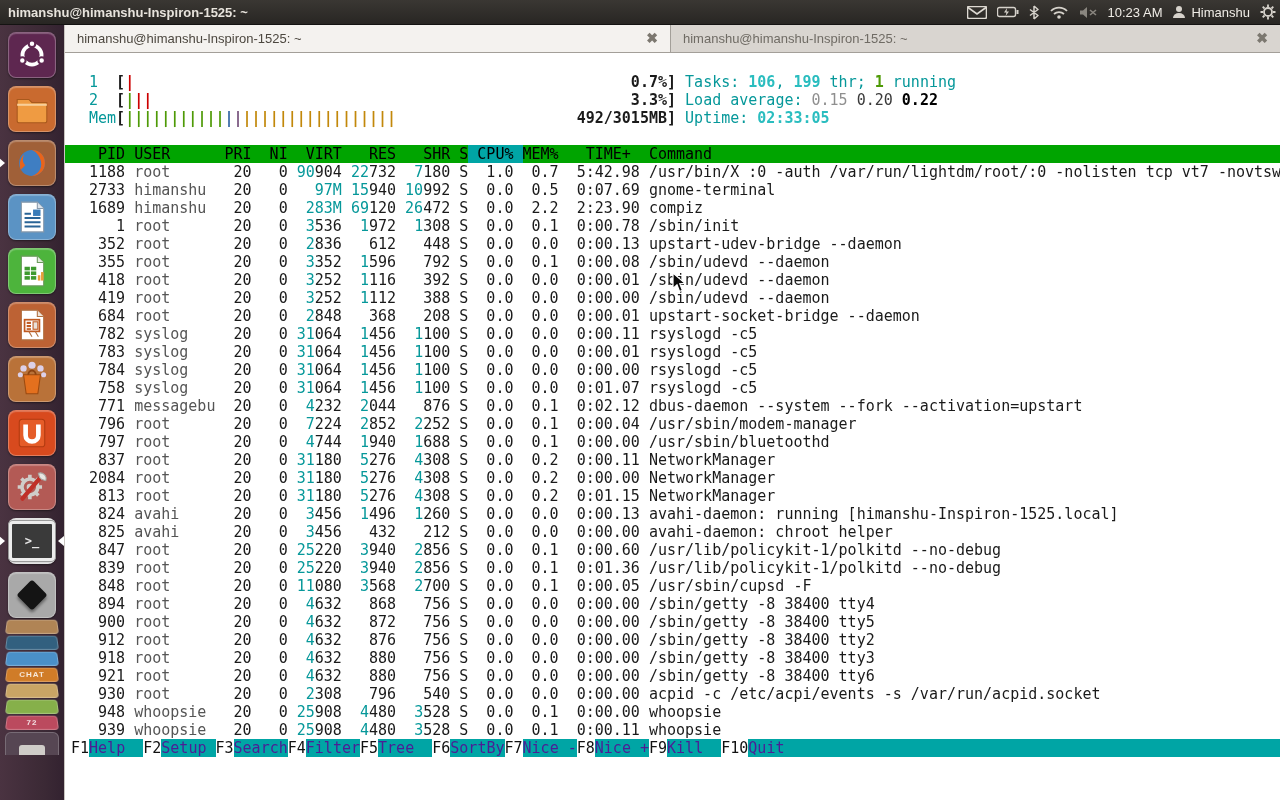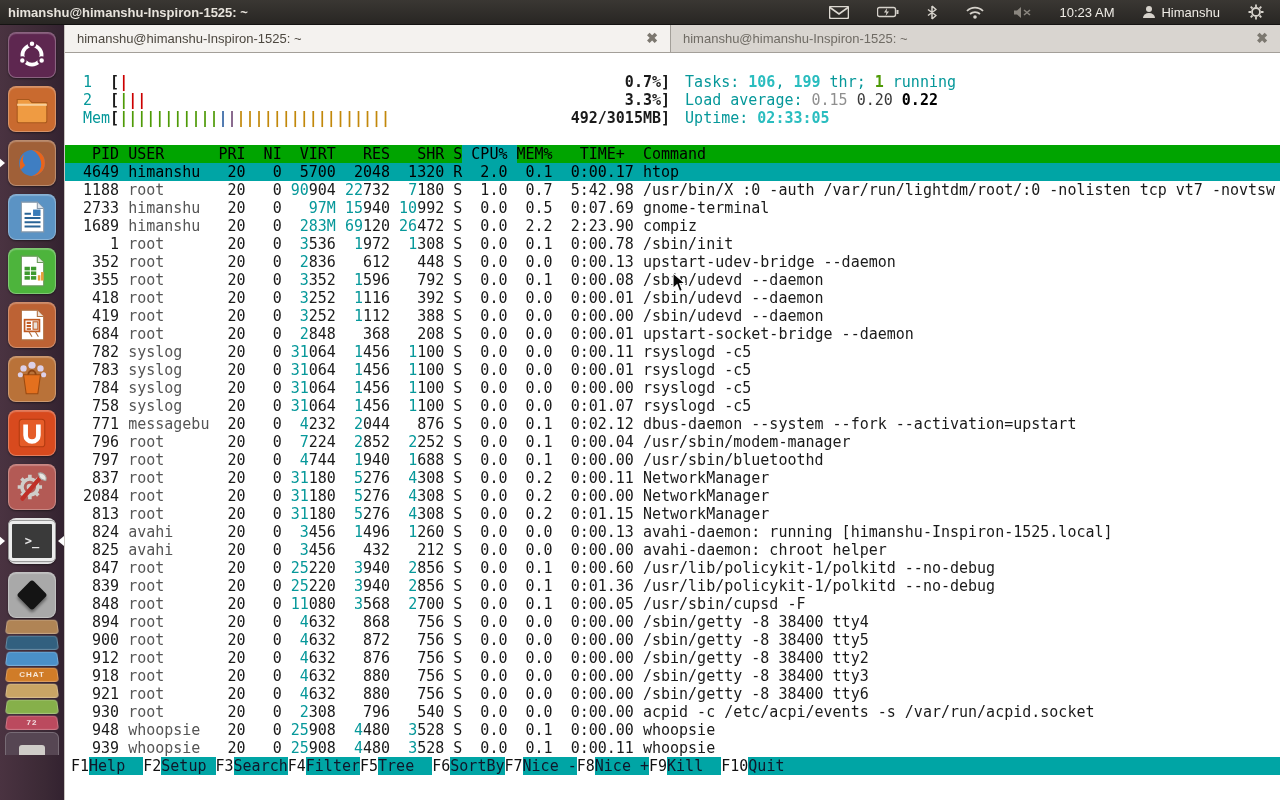--- a/index.html
+++ b/index.html
@@ -4,21 +4,21 @@
 <style>
   html,body{margin:0;padding:0}
   body{width:1280px;height:800px;overflow:hidden;background:#3a2834;font-family:"Liberation Sans",sans-serif}
   #screen{position:relative;width:1280px;height:800px;overflow:hidden}
 
   
   .panel{position:absolute;top:0;left:0;width:1280px;height:24px;
     background:linear-gradient(#3a3733,#282623);border-bottom:1px solid #141312;
     display:flex;align-items:center;color:#e7e3dc;z-index:50}
   .panel-title{font-weight:bold;font-size:13px;padding-left:8px;flex:1;white-space:nowrap}
-  .tray{display:flex;gap:28px;padding-right:16px}
+  .tray{display:flex;gap:10px;padding-right:4px}
   .tray svg{display:block}
   .tray-time{font-size:13px;color:#efece6}
   .tray-user{font-size:13px;color:#efece6}
   .tray-item{display:flex;align-items:center;gap:5px;cursor:default}
 
   
   .launcher{position:absolute;top:24px;left:0;width:64px;height:776px;
     background:linear-gradient(90deg,#4a3341 0%,#3b2935 70%,#332230 100%);z-index:40}
   .tile{position:relative;width:48px;height:46px;margin:8px auto 0 auto;border-radius:8px;
     border:1px solid rgba(255,255,255,.28);box-shadow:inset 0 1px 1px rgba(255,255,255,.25),0 1px 2px rgba(0,0,0,.45);
@@ -41,30 +41,30 @@
     border-left:1px solid #c9c5c0;box-sizing:border-box;z-index:10}
   .tabbar{height:28px;background:#c3bfba;display:flex;border-bottom:1px solid #a39f99}
   .tab{display:flex;align-items:center;padding:0 12px;font-size:13px;box-sizing:border-box;cursor:default}
   .tab.active{background:#f4f2ef;color:#4c473f;flex:0 0 606px;border-right:1px solid #a39f99}
   .tab.inactive{background:#d9d5d0;color:#6f6b64;flex:1}
   .tab .close{margin-left:auto;color:#7c7870;font-size:14px;font-weight:bold;cursor:pointer}
 
   .term{position:relative;width:100%;height:748px;background:#ffffff;
     font-family:"DejaVu Sans Mono",monospace;font-size:15px;line-height:18px;
     padding-top:20px;box-sizing:border-box;overflow:hidden;color:#1a1a1a}
-  .ln{height:18px;white-space:pre;padding-left:18px}
+  .ln{height:18px;white-space:pre;padding-left:24px}
   .ln.hdr{background:#00a400;color:#000}
   .ln.sel{background:#00a5a5;color:#000}
   .sortbg{background:#00a5a5}
   .hright{position:absolute;top:20px;left:calc(6px + 68ch);white-space:pre}
   .hright .ln{padding-left:0}
   .fnrow{display:flex;height:18px;white-space:pre}
   .fnrow span{white-space:pre}
   .fnk{color:#111}
-  .fnl{background:#00a5a5;color:#0f172a}
+  .fnl{background:#00a5a5;color:#4c1d95}
   .fnfill{flex:1;background:#00a5a5}
 
   
   .cursor{position:absolute;left:672px;top:272px;z-index:99;pointer-events:none}
 </style>
 </head>
 <body>
 
 <div id="screen">
 
@@ -250,21 +250,20 @@
           <span>himanshu@himanshu-Inspiron-1525: ~</span>
           <span class="close">✖</span>
         </div>
       </div>
     <div class="term">
         <div class="ln"><span style="color:#06989a">1  </span><span style="color:#1a1a1a;font-weight:bold">[</span><span style="color:#cc0000;font-weight:bold">|</span>                                                       <span style="color:#1a1a1a;font-weight:bold">0.7%</span><span style="color:#1a1a1a;font-weight:bold">]</span></div>
         <div class="ln"><span style="color:#06989a">2  </span><span style="color:#1a1a1a;font-weight:bold">[</span><span style="color:#4e9a06;font-weight:bold">|</span><span style="color:#cc0000;font-weight:bold">|</span><span style="color:#cc0000;font-weight:bold">|</span>                                                     <span style="color:#1a1a1a;font-weight:bold">3.3%</span><span style="color:#1a1a1a;font-weight:bold">]</span></div>
         <div class="ln"><span style="color:#06989a">Mem</span><span style="color:#1a1a1a;font-weight:bold">[</span><span style="color:#4e9a06;font-weight:bold">|</span><span style="color:#4e9a06;font-weight:bold">|</span><span style="color:#4e9a06;font-weight:bold">|</span><span style="color:#4e9a06;font-weight:bold">|</span><span style="color:#4e9a06;font-weight:bold">|</span><span style="color:#4e9a06;font-weight:bold">|</span><span style="color:#4e9a06;font-weight:bold">|</span><span style="color:#4e9a06;font-weight:bold">|</span><span style="color:#4e9a06;font-weight:bold">|</span><span style="color:#4e9a06;font-weight:bold">|</span><span style="color:#4e9a06;font-weight:bold">|</span><span style="color:#3465a4;font-weight:bold">|</span><span style="color:#75507b;font-weight:bold">|</span><span style="color:#c2880a;font-weight:bold">|</span><span style="color:#c2880a;font-weight:bold">|</span><span style="color:#c2880a;font-weight:bold">|</span><span style="color:#c2880a;font-weight:bold">|</span><span style="color:#c2880a;font-weight:bold">|</span><span style="color:#c2880a;font-weight:bold">|</span><span style="color:#c2880a;font-weight:bold">|</span><span style="color:#c2880a;font-weight:bold">|</span><span style="color:#c2880a;font-weight:bold">|</span><span style="color:#c2880a;font-weight:bold">|</span><span style="color:#c2880a;font-weight:bold">|</span><span style="color:#c2880a;font-weight:bold">|</span><span style="color:#c2880a;font-weight:bold">|</span><span style="color:#c2880a;font-weight:bold">|</span><span style="color:#c2880a;font-weight:bold">|</span><span style="color:#c2880a;font-weight:bold">|</span><span style="color:#c2880a;font-weight:bold">|</span>                    <span style="color:#1a1a1a;font-weight:bold">492/3015MB</span><span style="color:#1a1a1a;font-weight:bold">]</span></div>
         <div class="ln"></div>
         <div class="ln hdr"><span style="color:#000"> PID </span><span style="color:#000">USER      </span><span style="color:#000">PRI </span><span style="color:#000"> NI </span><span style="color:#000"> VIRT </span><span style="color:#000">  RES </span><span style="color:#000">  SHR </span><span style="color:#000">S</span><span class="sortbg"><span style="color:#000"> CPU% </span></span><span style="color:#000">MEM% </span><span style="color:#000">  TIME+  </span><span style="color:#000">Command</span></div>
-        <div class="ln sel"><span style="color:#000">4649 </span><span style="color:#000">himanshu  </span><span style="color:#000"> 20 </span><span style="color:#000">  0 </span> 5700  2048  1320 <span style="color:#000">R </span><span style="color:#000"> 2.0 </span><span style="color:#000"> 0.1 </span><span style="color:#000"> 0:00.17 </span><span style="color:#000">htop</span></div>
         <div class="ln"><span style="color:#1a1a1a">1188 </span><span style="color:#555555">root      </span><span style="color:#1a1a1a"> 20 </span><span style="color:#1a1a1a">  0 </span><span style="color:#06989a">90</span><span style="color:#1a1a1a">904</span> <span style="color:#06989a">22</span><span style="color:#1a1a1a">732</span>  <span style="color:#06989a">7</span><span style="color:#1a1a1a">180</span> <span style="color:#1a1a1a">S </span><span style="color:#1a1a1a"> 1.0 </span><span style="color:#1a1a1a"> 0.7 </span><span style="color:#1a1a1a"> 5:42.98 </span><span style="color:#1a1a1a">/usr/bin/X :0 -auth /var/run/lightdm/root/:0 -nolisten tcp vt7 -novtsw</span></div>
         <div class="ln"><span style="color:#1a1a1a">2733 </span><span style="color:#555555">himanshu  </span><span style="color:#1a1a1a"> 20 </span><span style="color:#1a1a1a">  0 </span>  <span style="color:#06989a">97M</span> <span style="color:#06989a">15</span><span style="color:#1a1a1a">940</span> <span style="color:#06989a">10</span><span style="color:#1a1a1a">992</span> <span style="color:#1a1a1a">S </span><span style="color:#1a1a1a"> 0.0 </span><span style="color:#1a1a1a"> 0.5 </span><span style="color:#1a1a1a"> 0:07.69 </span><span style="color:#1a1a1a">gnome-terminal</span></div>
         <div class="ln"><span style="color:#1a1a1a">1689 </span><span style="color:#555555">himanshu  </span><span style="color:#1a1a1a"> 20 </span><span style="color:#1a1a1a">  0 </span> <span style="color:#06989a">283M</span> <span style="color:#06989a">69</span><span style="color:#1a1a1a">120</span> <span style="color:#06989a">26</span><span style="color:#1a1a1a">472</span> <span style="color:#1a1a1a">S </span><span style="color:#1a1a1a"> 0.0 </span><span style="color:#1a1a1a"> 2.2 </span><span style="color:#1a1a1a"> 2:23.90 </span><span style="color:#1a1a1a">compiz</span></div>
         <div class="ln"><span style="color:#1a1a1a">   1 </span><span style="color:#555555">root      </span><span style="color:#1a1a1a"> 20 </span><span style="color:#1a1a1a">  0 </span> <span style="color:#06989a">3</span><span style="color:#1a1a1a">536</span>  <span style="color:#06989a">1</span><span style="color:#1a1a1a">972</span>  <span style="color:#06989a">1</span><span style="color:#1a1a1a">308</span> <span style="color:#1a1a1a">S </span><span style="color:#1a1a1a"> 0.0 </span><span style="color:#1a1a1a"> 0.1 </span><span style="color:#1a1a1a"> 0:00.78 </span><span style="color:#1a1a1a">/sbin/init</span></div>
         <div class="ln"><span style="color:#1a1a1a"> 352 </span><span style="color:#555555">root      </span><span style="color:#1a1a1a"> 20 </span><span style="color:#1a1a1a">  0 </span> <span style="color:#06989a">2</span><span style="color:#1a1a1a">836</span> <span style="color:#1a1a1a">  612</span> <span style="color:#1a1a1a">  448</span> <span style="color:#1a1a1a">S </span><span style="color:#1a1a1a"> 0.0 </span><span style="color:#1a1a1a"> 0.0 </span><span style="color:#1a1a1a"> 0:00.13 </span><span style="color:#1a1a1a">upstart-udev-bridge --daemon</span></div>
         <div class="ln"><span style="color:#1a1a1a"> 355 </span><span style="color:#555555">root      </span><span style="color:#1a1a1a"> 20 </span><span style="color:#1a1a1a">  0 </span> <span style="color:#06989a">3</span><span style="color:#1a1a1a">352</span>  <span style="color:#06989a">1</span><span style="color:#1a1a1a">596</span> <span style="color:#1a1a1a">  792</span> <span style="color:#1a1a1a">S </span><span style="color:#1a1a1a"> 0.0 </span><span style="color:#1a1a1a"> 0.1 </span><span style="color:#1a1a1a"> 0:00.08 </span><span style="color:#1a1a1a">/sbin/udevd --daemon</span></div>
         <div class="ln"><span style="color:#1a1a1a"> 418 </span><span style="color:#555555">root      </span><span style="color:#1a1a1a"> 20 </span><span style="color:#1a1a1a">  0 </span> <span style="color:#06989a">3</span><span style="color:#1a1a1a">252</span>  <span style="color:#06989a">1</span><span style="color:#1a1a1a">116</span> <span style="color:#1a1a1a">  392</span> <span style="color:#1a1a1a">S </span><span style="color:#1a1a1a"> 0.0 </span><span style="color:#1a1a1a"> 0.0 </span><span style="color:#1a1a1a"> 0:00.01 </span><span style="color:#1a1a1a">/sbin/udevd --daemon</span></div>
         <div class="ln"><span style="color:#1a1a1a"> 419 </span><span style="color:#555555">root      </span><span style="color:#1a1a1a"> 20 </span><span style="color:#1a1a1a">  0 </span> <span style="color:#06989a">3</span><span style="color:#1a1a1a">252</span>  <span style="color:#06989a">1</span><span style="color:#1a1a1a">112</span> <span style="color:#1a1a1a">  388</span> <span style="color:#1a1a1a">S </span><span style="color:#1a1a1a"> 0.0 </span><span style="color:#1a1a1a"> 0.0 </span><span style="color:#1a1a1a"> 0:00.00 </span><span style="color:#1a1a1a">/sbin/udevd --daemon</span></div>
         <div class="ln"><span style="color:#1a1a1a"> 684 </span><span style="color:#555555">root      </span><span style="color:#1a1a1a"> 20 </span><span style="color:#1a1a1a">  0 </span> <span style="color:#06989a">2</span><span style="color:#1a1a1a">848</span> <span style="color:#1a1a1a">  368</span> <span style="color:#1a1a1a">  208</span> <span style="color:#1a1a1a">S </span><span style="color:#1a1a1a"> 0.0 </span><span style="color:#1a1a1a"> 0.0 </span><span style="color:#1a1a1a"> 0:00.01 </span><span style="color:#1a1a1a">upstart-socket-bridge --daemon</span></div>
         <div class="ln"><span style="color:#1a1a1a"> 782 </span><span style="color:#555555">syslog    </span><span style="color:#1a1a1a"> 20 </span><span style="color:#1a1a1a">  0 </span><span style="color:#06989a">31</span><span style="color:#1a1a1a">064</span>  <span style="color:#06989a">1</span><span style="color:#1a1a1a">456</span>  <span style="color:#06989a">1</span><span style="color:#1a1a1a">100</span> <span style="color:#1a1a1a">S </span><span style="color:#1a1a1a"> 0.0 </span><span style="color:#1a1a1a"> 0.0 </span><span style="color:#1a1a1a"> 0:00.11 </span><span style="color:#1a1a1a">rsyslogd -c5</span></div>

